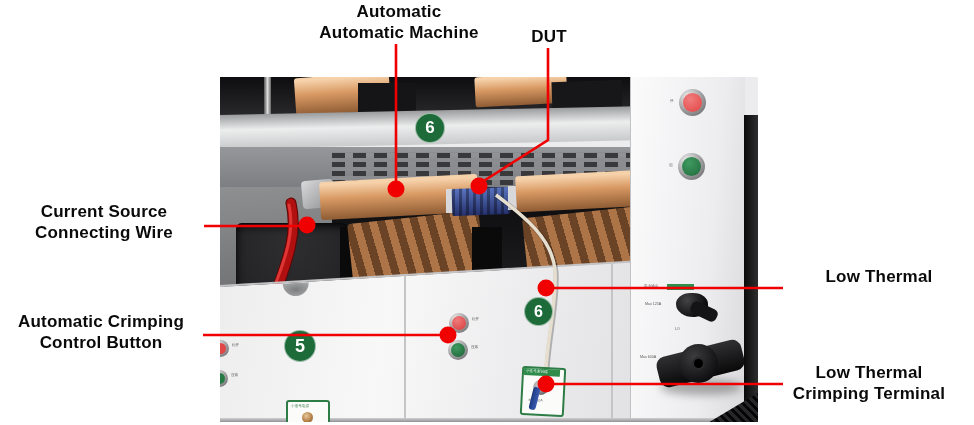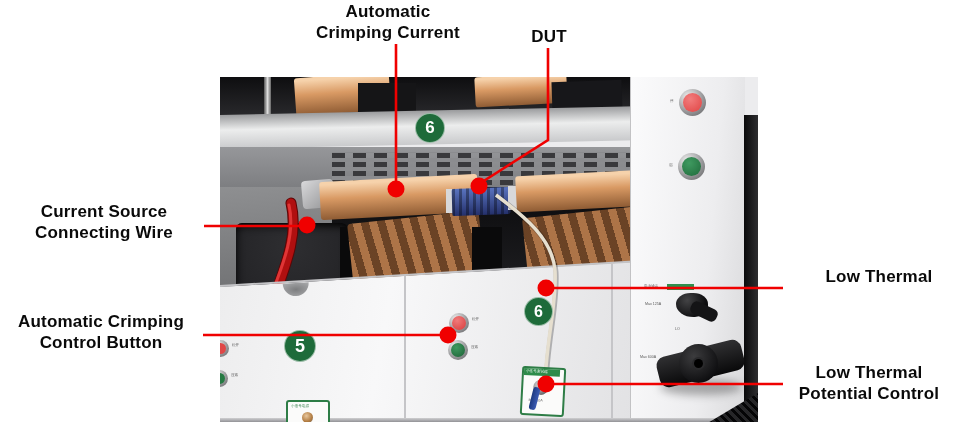--- a/index.html
+++ b/index.html
@@ -172,36 +172,36 @@
     <g fill="#f00000">
       <circle cx="396" cy="189" r="8.5"></circle>
       <circle cx="479" cy="186" r="8.5"></circle>
       <circle cx="307" cy="225" r="8.5"></circle>
       <circle cx="448" cy="335" r="8.5"></circle>
       <circle cx="546" cy="288" r="8.5"></circle>
       <circle cx="546" cy="384" r="8.5"></circle>
     </g>
   </svg>
 
-  <div class="callout" style="left:278px;top:1px;width:220px;">
+  <div class="callout" style="left:289px;top:1px;width:220px;">
     <div>Automatic</div>
-    <div>Crimping Current</div>
+    <div>Automatic Machine</div>
   </div>
   <div class="callout" style="left:518px;top:26px;width:62px;">
     <div>DUT</div>
   </div>
   <div class="callout" style="left:0;top:311px;width:202px;">
     <div>Automatic Crimping</div>
     <div>Control Button</div>
   </div>
   <div class="callout" style="left:5px;top:201px;width:198px;">
     <div>Current Source</div>
     <div>Connecting Wire</div>
   </div>
   <div class="callout" style="left:788px;top:266px;width:182px;">
     <div>Low Thermal</div>
   </div>
   <div class="callout" style="left:766px;top:362px;width:206px;">
     <div>Low Thermal</div>
-    <div>Potential Control</div>
+    <div>Crimping Terminal</div>
   </div>
 
 </div>
 
 </body></html>

